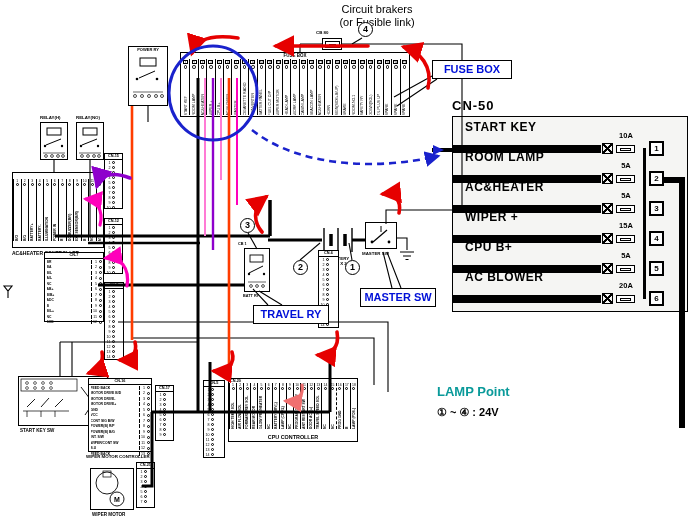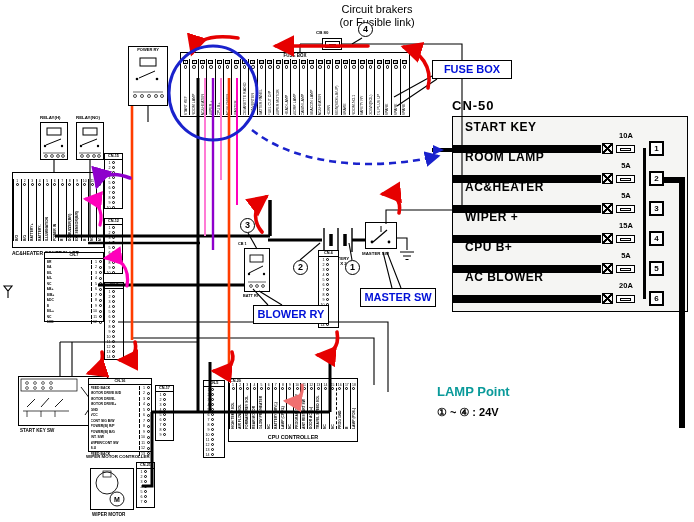--- a/index.html
+++ b/index.html
@@ -304,21 +304,21 @@
           <div class="cn30-conn"></div>
           <div class="cn30-amp">20A</div>
           <div class="cn30-fuse"></div>
           <div class="cn30-term">6</div>
         </div>
       </div>
     </div>
   <div class="abs" id="cn30-bus"></div>
 
   <div class="abs callout" id="co-fuse" style="color: rgb(0, 16, 216);">FUSE BOX</div>
-  <div class="abs callout" id="co-batt" style="color: rgb(0, 16, 216);">BLOWER RY</div>
+  <div class="abs callout" id="co-batt" style="color: rgb(0, 16, 216);">TRAVEL RY</div>
   <div class="abs callout" id="co-master" style="color: rgb(0, 16, 216);">MASTER SW</div>
 
   <div class="abs" id="check-title" style="color: rgb(10, 154, 154);">LAMP Point</div>
   <div class="abs" id="check-detail">① ~ ④ : 24V</div>
 
   <div class="abs cbox" id="power-ry">
     <div style="text-align:center;font-size:4px;font-weight:bold;">POWER RY</div>
     <svg width="38" height="48">
       <rect x="11" y="6" width="16" height="8" fill="none" stroke="#000" stroke-width="1"></rect>
       <line x1="10" y1="26" x2="26" y2="19" stroke="#000" stroke-width="1"></line>

